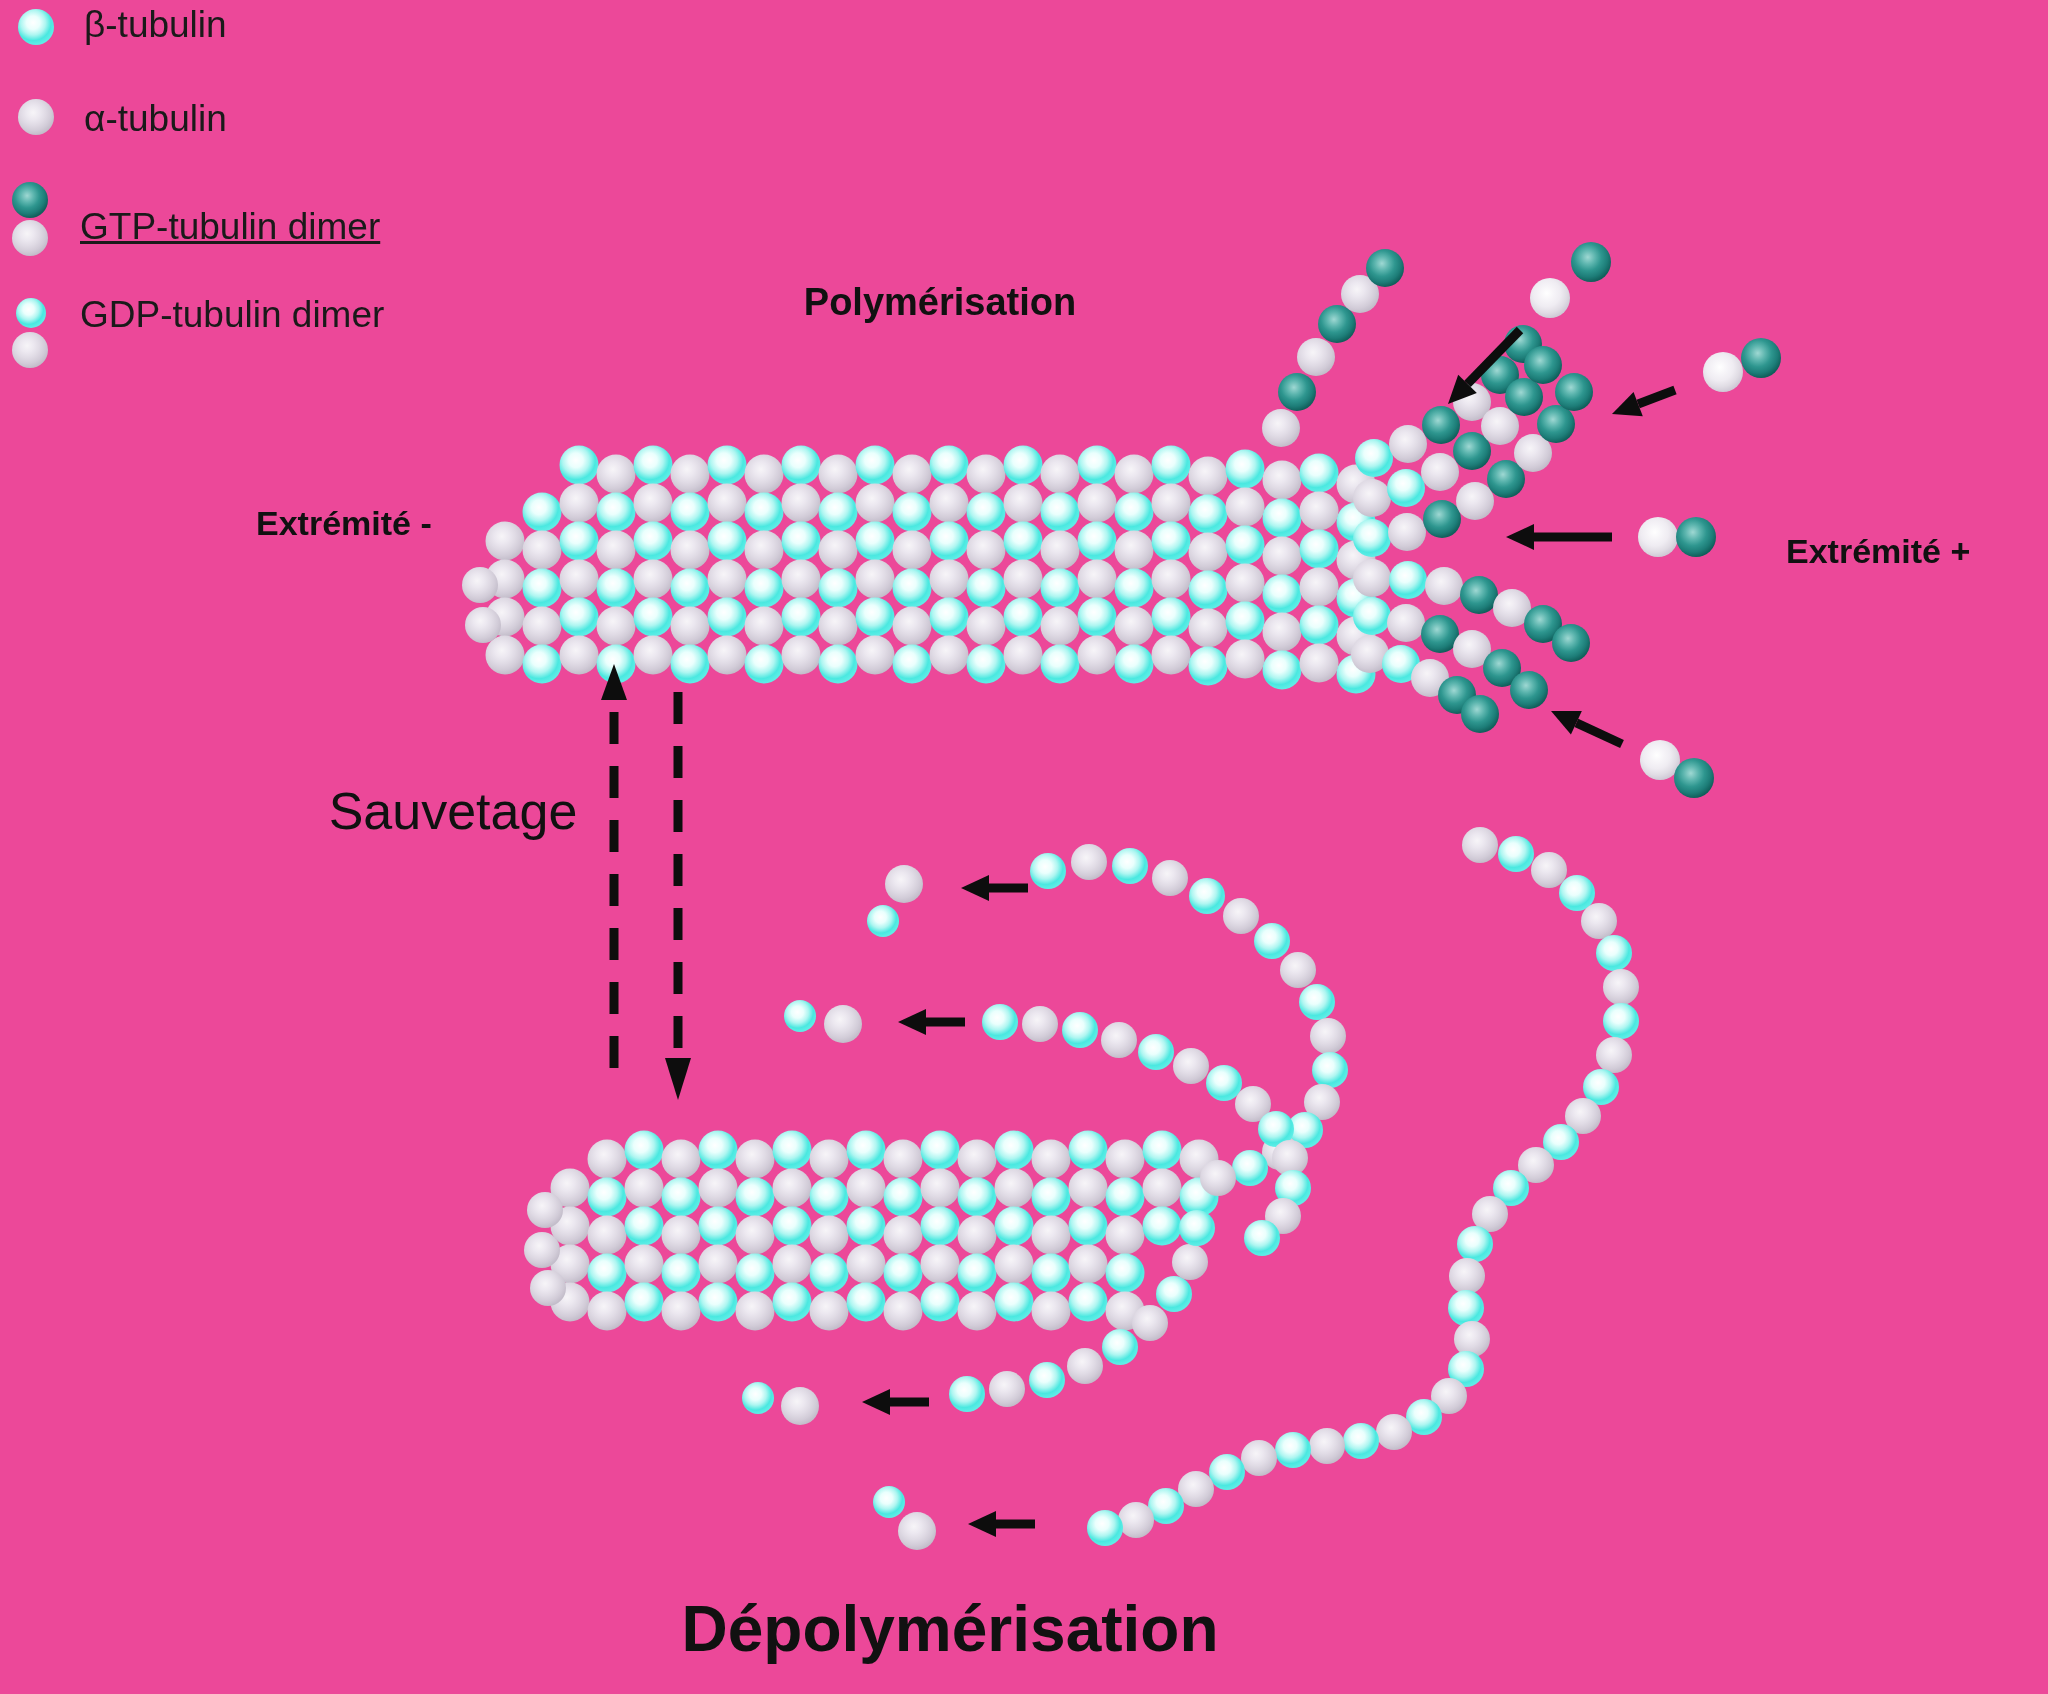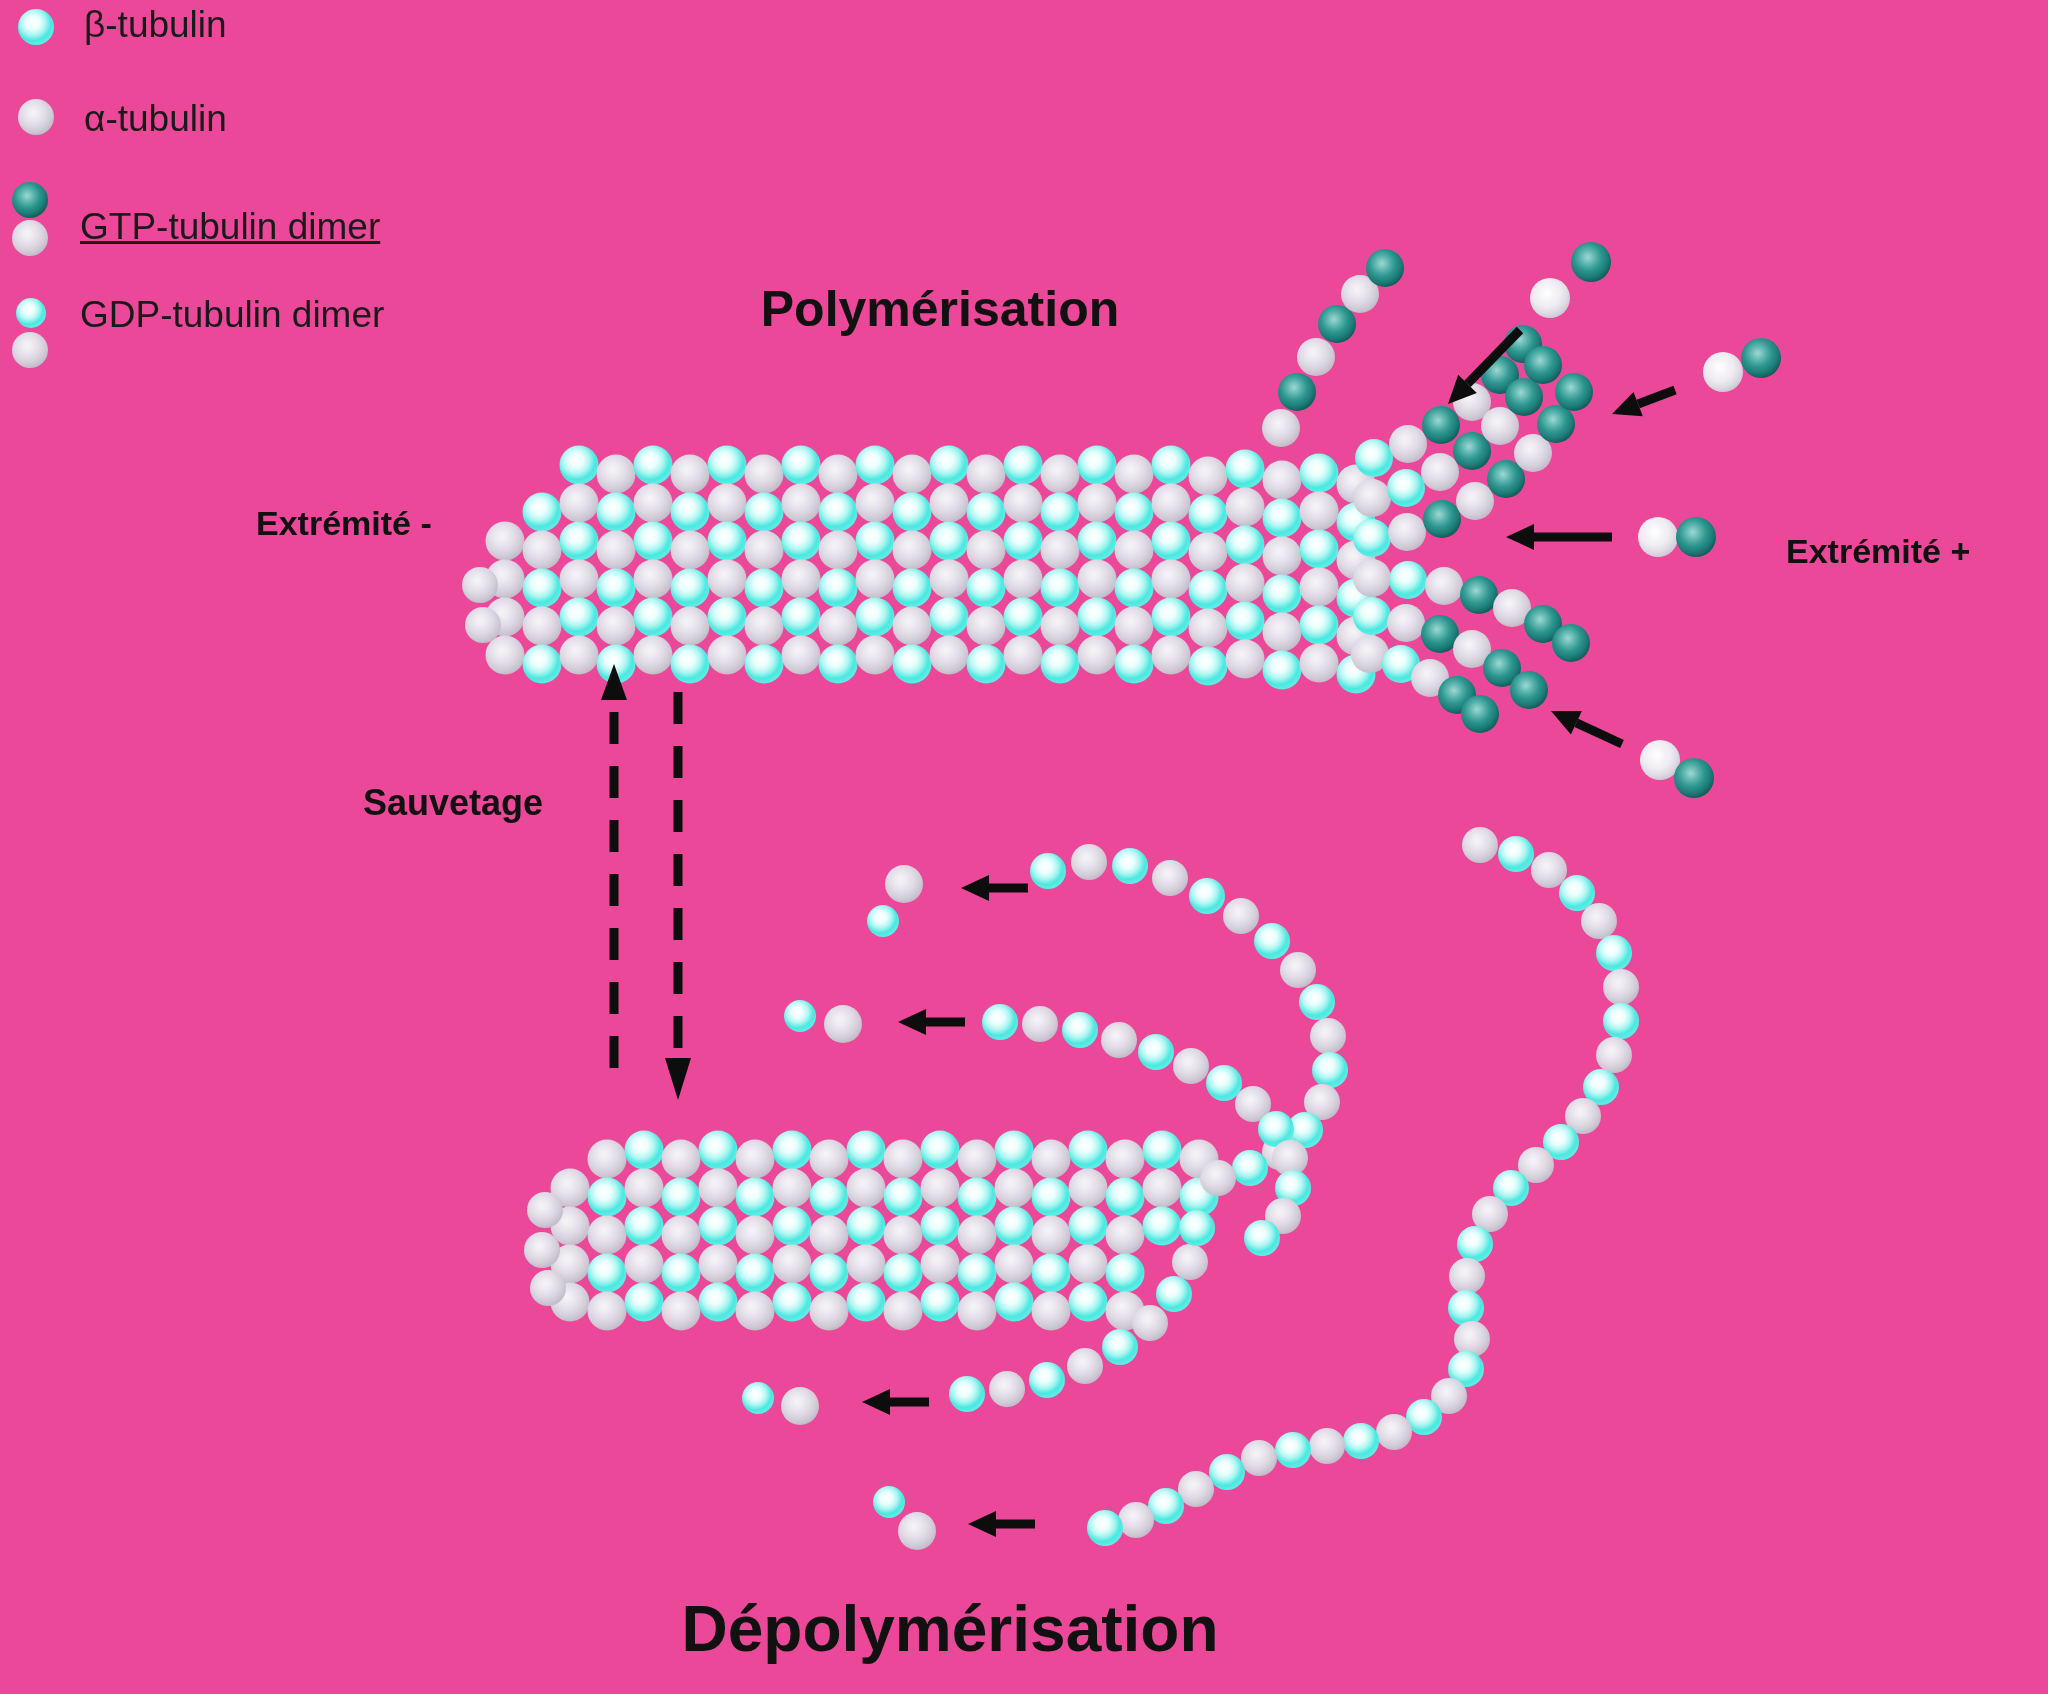--- a/index.html
+++ b/index.html
@@ -1,23 +1,23 @@
 <!DOCTYPE html>
 <html><head>
 <meta charset="utf-8">
 <style>
   html,body{margin:0;padding:0;background:#ffffff;}
   #stage{position:relative;width:2048px;height:1694px;background:#ec4899;overflow:hidden;
          font-family:"Liberation Sans", sans-serif;}
   #diagram-svg{position:absolute;left:0;top:0;width:2048px;height:1694px;}
   .lbl{position:absolute;color:#111111;white-space:nowrap;line-height:1.05;}
   .legend-lbl{font-size:37px;font-weight:400;color:#1a1a1a;}
-  .big-title{font-size:50px;font-weight:700;text-align:center;}
+  .big-title{font-size:38px;font-weight:700;text-align:center;}
   .mid-title{font-size:34px;font-weight:700;}
-  .proc-title{font-size:36px;font-weight:700;text-align:center;}
+  .proc-title{font-size:52px;font-weight:400;text-align:center;}
 </style>
 </head>
 <body>
 
 <div id="stage">
   <svg id="diagram-svg" viewBox="0 0 2048 1694" xmlns="http://www.w3.org/2000/svg">
       <defs>
         <radialGradient id="g-c" cx="0.42" cy="0.38" r="0.62">
           <stop offset="0%" stop-color="#ffffff"></stop>
           <stop offset="30%" stop-color="#eafffd"></stop>

